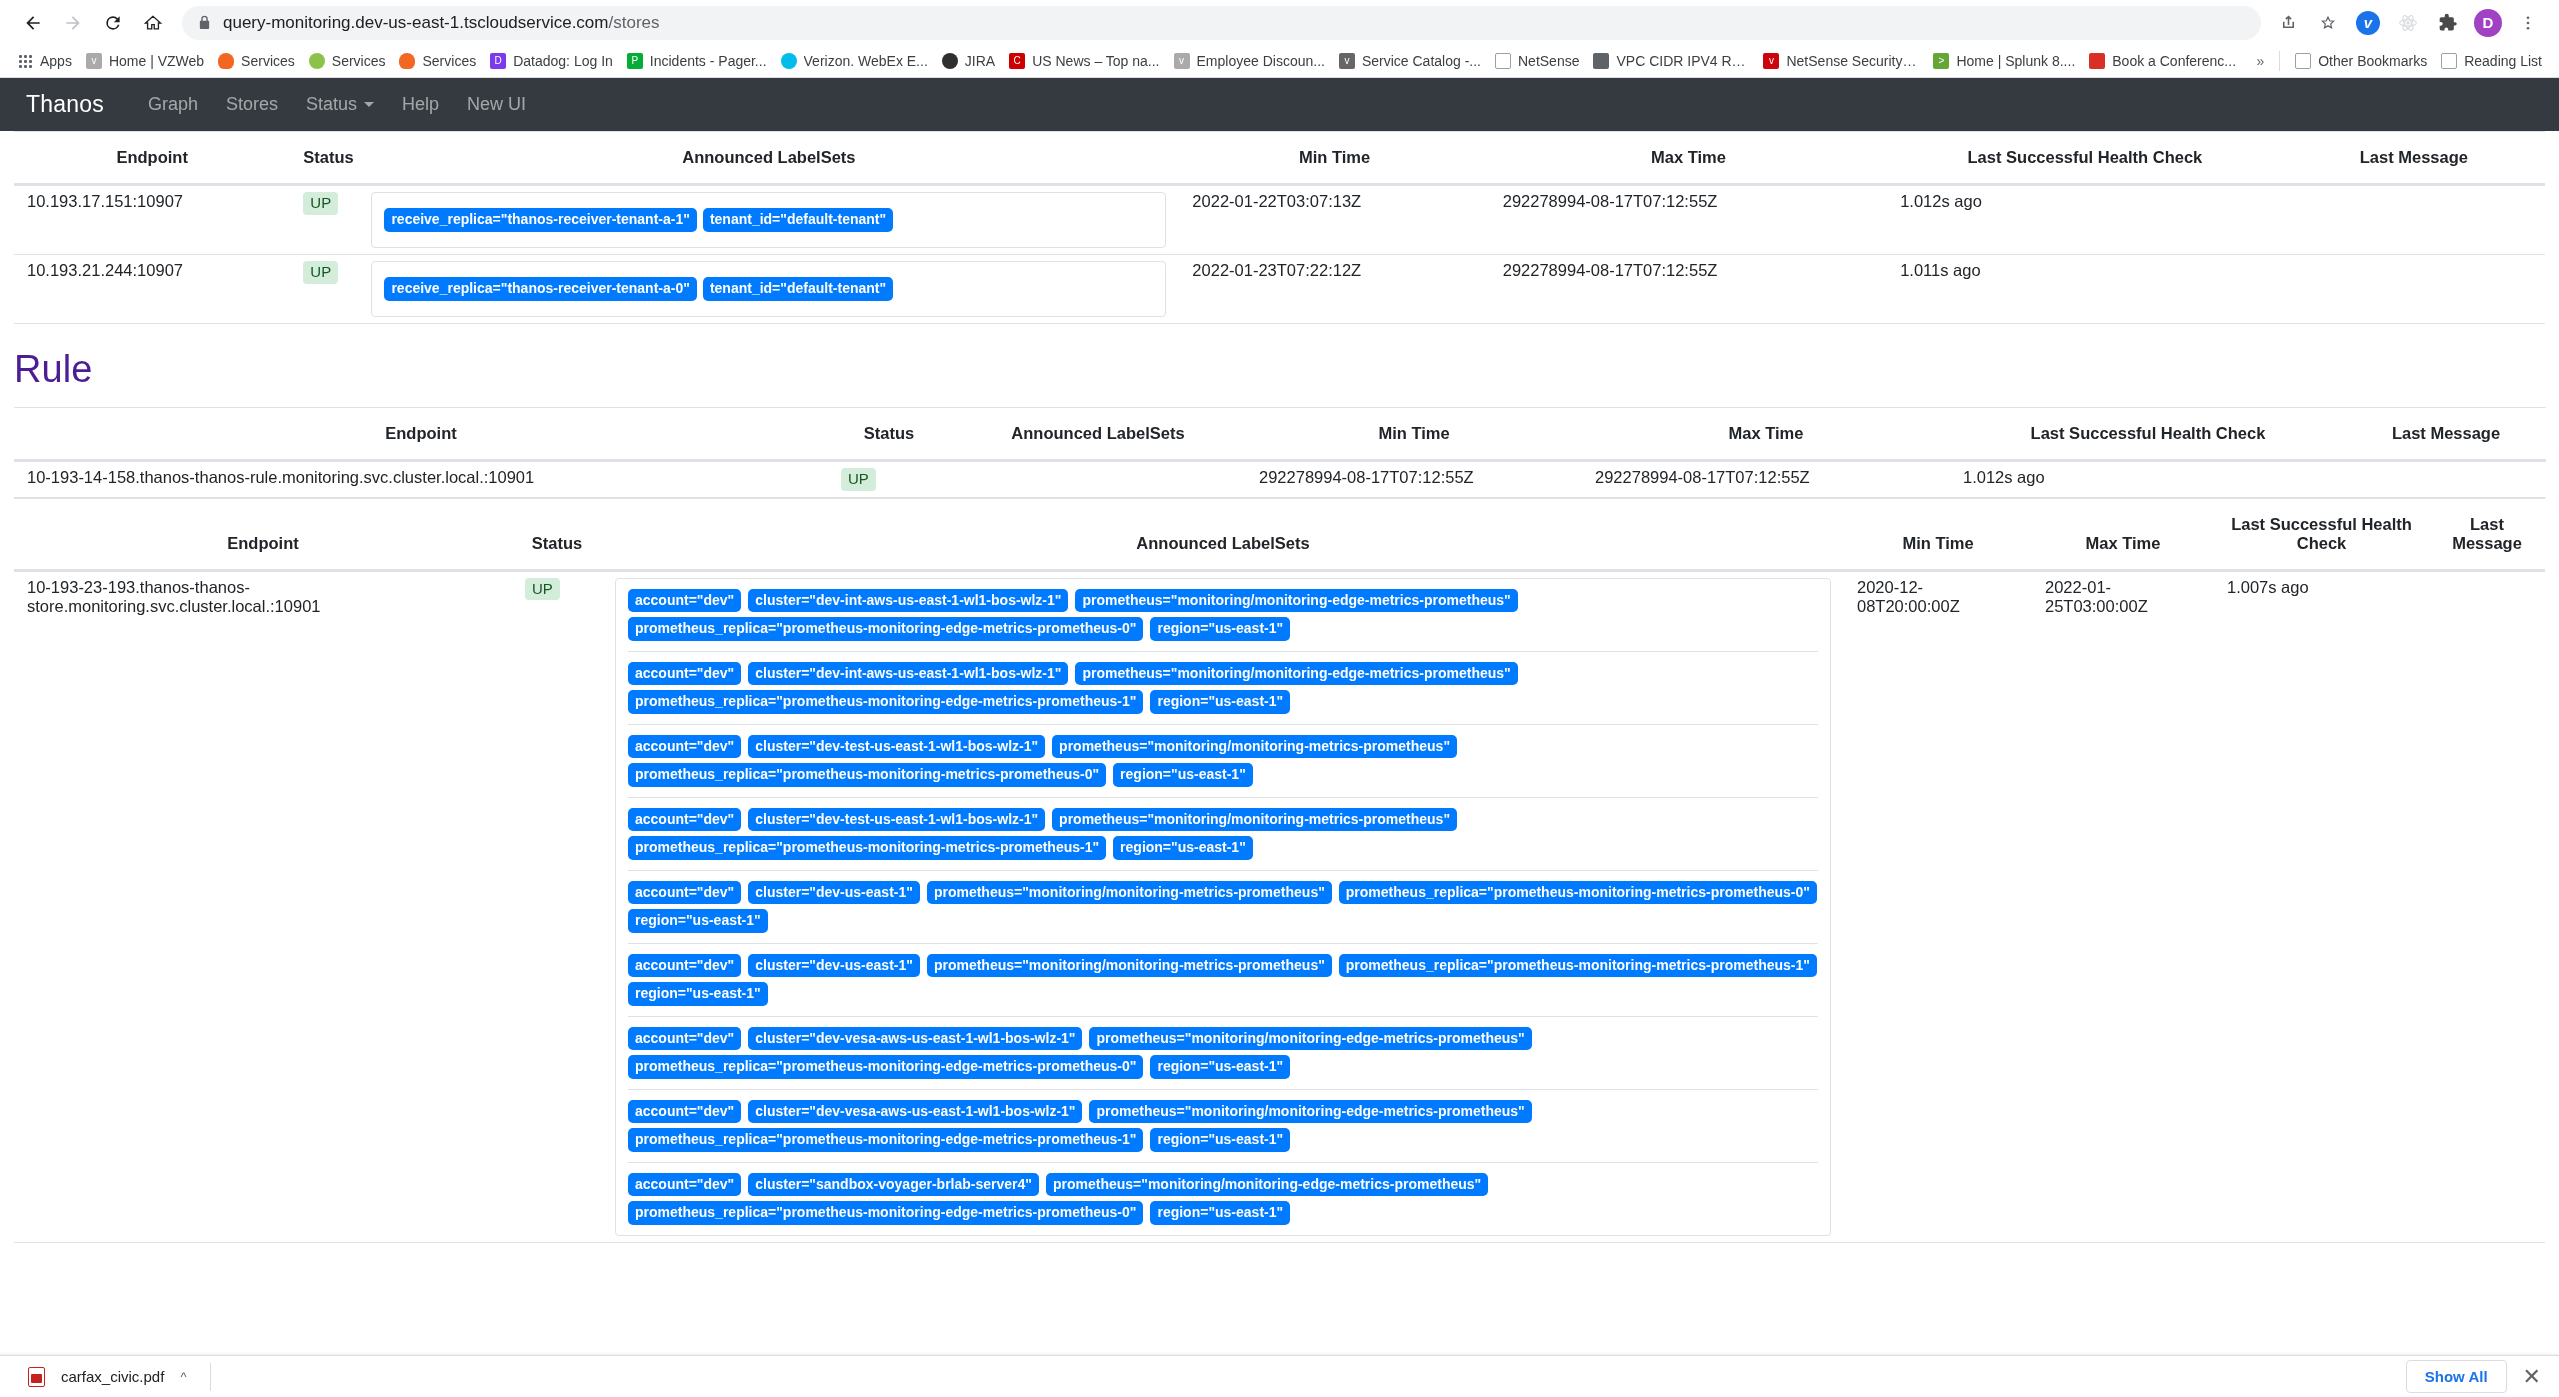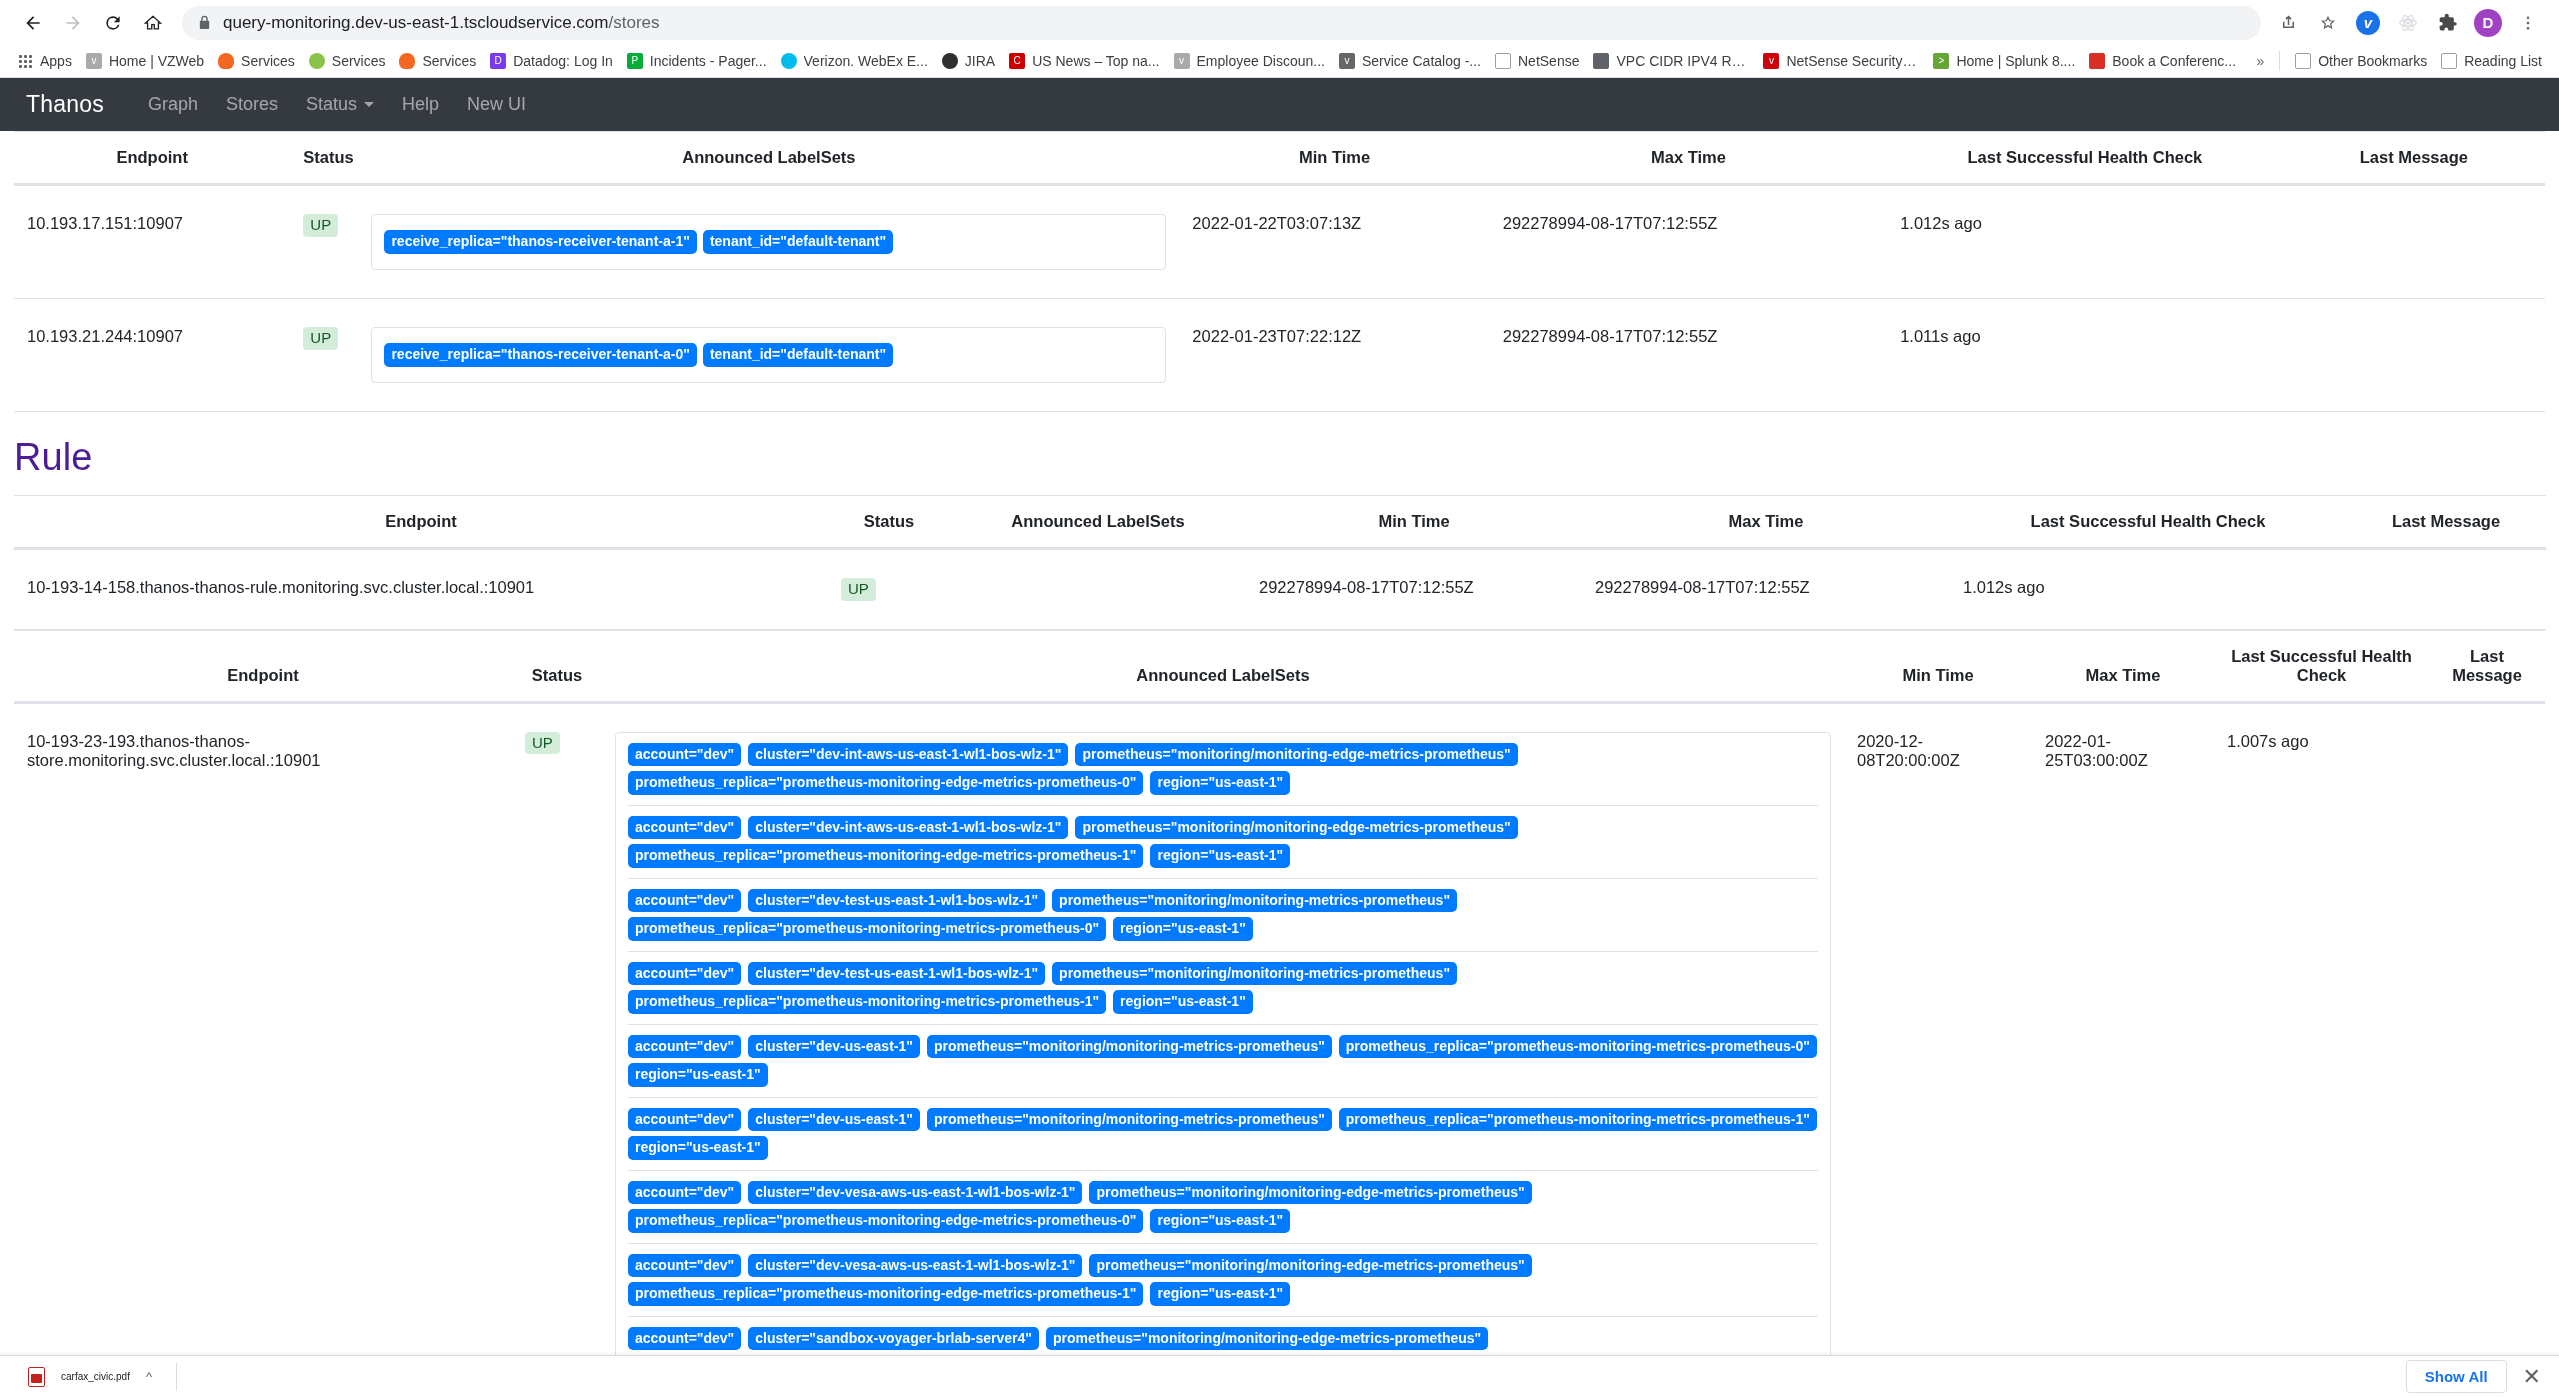--- a/index.html
+++ b/index.html
@@ -161,21 +161,21 @@
   }
   table.thanos th {
     text-align: center;
     font-weight: bold;
     padding: 16px 13px;
     border-bottom: 3px solid #dee2e6;
     vertical-align: bottom;
     font-size: 16.5px;
   }
   table.thanos td {
-    padding: 28px 13px;
+    padding: 6px 13px;
     border-bottom: 1px solid #dee2e6;
     vertical-align: top;
     word-wrap: break-word;
   }
   table.thanos thead tr th { border-top: 1px solid #dee2e6; }
   .badge-up {
     display: inline-block;
     background: #d4edda;
     color: #155724;
     border-radius: 4px;
@@ -242,21 +242,21 @@
     background: #ffffff;
     border: 1px solid #c5221f;
     border-radius: 2px;
     position: relative;
     display:flex;align-items:center;justify-content:center;
   }
   .pdf-ico:after {
     content:""; position:absolute; left:2px; right:2px; top:6px; bottom:3px;
     background:#c5221f; border-radius:1px;
   }
-  .dl-name { font-size: 10px; color: #202124; }
+  .dl-name { font-size: 15px; color: #202124; }
   .dl-chevron { color: #5f6368; font-size: 13px; }
   .dl-spacer { flex: 1 1 auto; }
   .show-all-btn {
     border: 1px solid #dadce0;
     border-radius: 4px;
     padding: 7px 18px;
     color: #1a73e8;
     font-size: 15px;
     font-weight: bold;
     background: #fff;

